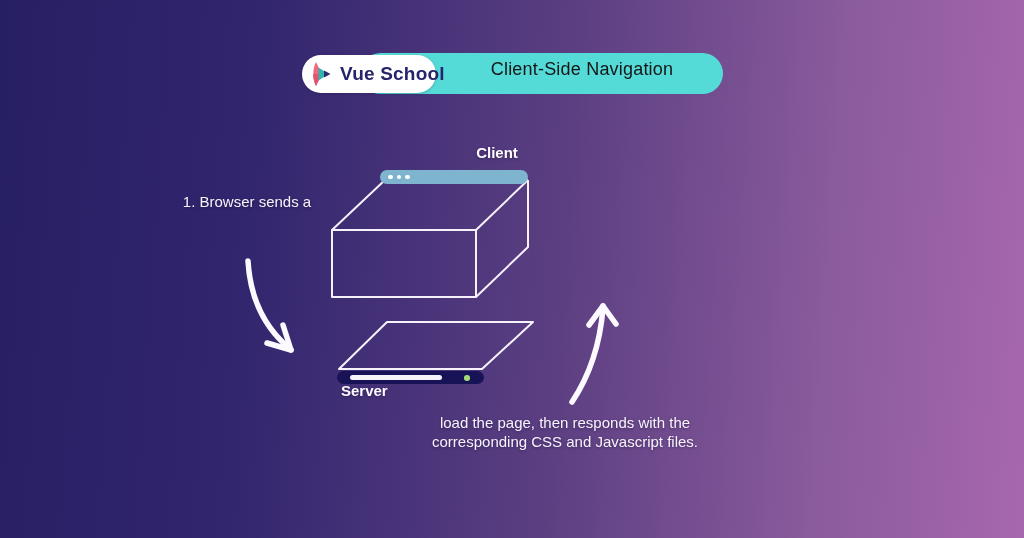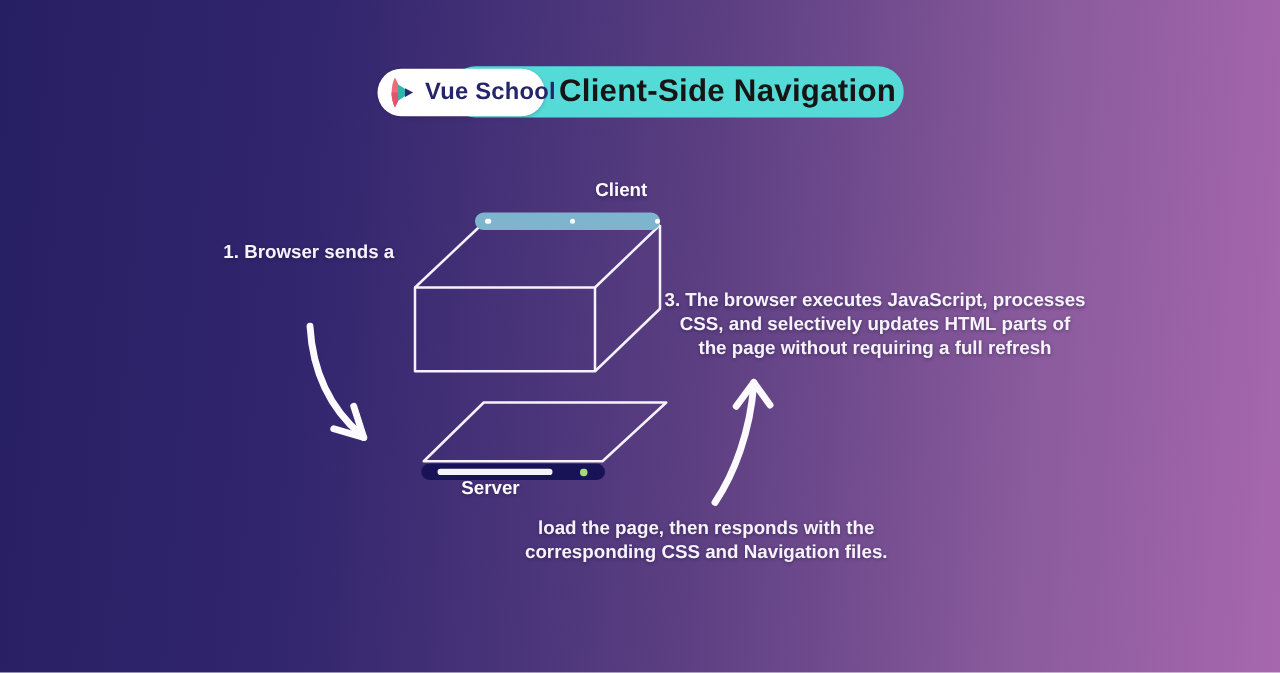--- a/index.html
+++ b/index.html
@@ -1,59 +1,59 @@
 <!DOCTYPE html>
 <html><head>
 <meta charset="utf-8">
 <style>
   html,body{margin:0;padding:0;}
   #stage{
     position:relative;width:1024px;height:538px;overflow:hidden;
     background:linear-gradient(94deg,#271f64 0%,#32266e 25%,#5c3f82 55%,#8a5b9d 80%,#a767ae 100%);
     font-family:"Liberation Sans",sans-serif;
   }
-  .abs{position:absolute;justify-content:space-between;}
+  .abs{position:absolute;}
   
   .title-pill{
     left:360px;top:53px;width:363px;height:41px;border-radius:21px;
     background:#54dbd8;display:flex;align-items:center;justify-content:flex-end;
   }
   .title-text{
     position:absolute;left:447px;top:59px;width:270px;text-align:center;
-    font-size:25px;font-weight:bold;color:#151515;letter-spacing:.2px;
+    font-size:18px;font-weight:normal;color:#151515;letter-spacing:.2px;
   }
   .logo-pill{
     left:302px;top:55px;width:134px;height:38px;border-radius:19px;background:#ffffff;
     display:flex;align-items:center;box-shadow:0 1px 3px rgba(30,20,60,.25);
   }
   .logo-icon{margin-left:9px;width:24px;height:26px;flex:0 0 auto;}
   .logo-text{margin-left:5px;font-size:19px;font-weight:bold;color:#26246b;letter-spacing:.2px;white-space:nowrap;}
   
   .node-label{color:#fdfbff;font-weight:bold;font-size:15px;text-shadow:0 1px 3px rgba(25,12,50,.4);}
   .client-label{left:447px;top:144px;width:100px;text-align:center;}
-  .server-label{left:341px;top:382px;margin-left:28px;}
+  .server-label{left:341px;top:382px;}
   
   .browser-bar{
     left:380px;top:170px;width:148px;height:14px;border-radius:7px;background:#7fb4ce;
     display:flex;align-items:center;gap:4px;padding-left:8px;box-sizing:border-box;
   }
   .dot{width:4.5px;height:4.5px;border-radius:50%;background:#ffffff;}
   
   .server-base{
     left:337px;top:371px;width:147px;height:13px;border-radius:6.5px;background:#181257;
   }
   .server-slot{
     position:absolute;left:13px;top:3.5px;width:92px;height:5.5px;border-radius:3px;background:#f4f2fa;
   }
   .server-led{
     position:absolute;left:127px;top:4px;width:5.5px;height:5.5px;border-radius:50%;background:#a4da77;
   }
   
   .step{
-    color:#f7f3fc;font-weight:bold;font-size:15px;line-height:19px;text-align:center;
+    color:#f7f3fc;font-weight:normal;font-size:15px;line-height:19px;text-align:center;
     text-shadow:0 1px 3px rgba(25,12,50,.45);
   }
   .step1{left:137px;top:192px;width:220px;}
   .step2{left:398px;top:413px;width:334px;}
   .step3{left:524px;top:231px;width:352px;}
   svg.art{position:absolute;left:0;top:0;}
 </style>
 </head>
 <body>
 
@@ -109,21 +109,16 @@
     <span class="server-slot"></span>
     <span class="server-led"></span>
   </div>
   <div class="abs node-label server-label">Server</div>
 
   <div class="abs step step1">
     <div>1. Browser sends a</div>
   </div>
   <div class="abs step step2">
     <div>load the page, then responds with the</div>
-    <div>corresponding CSS and Navigation files.</div>
-  </div>
-  <div class="abs step step3">
-    <div>3. The browser executes JavaScript, processes</div>
-    <div>CSS, and selectively updates HTML parts of</div>
-    <div>the page without requiring a full refresh</div>
+    <div>corresponding CSS and Javascript files.</div>
   </div>
 
 </div>
 
 </body></html>

